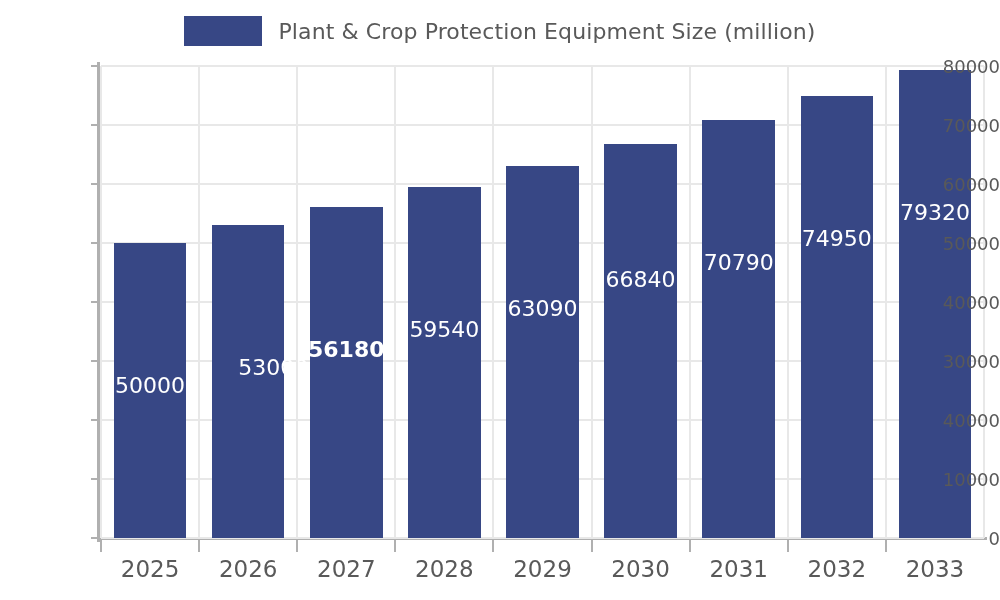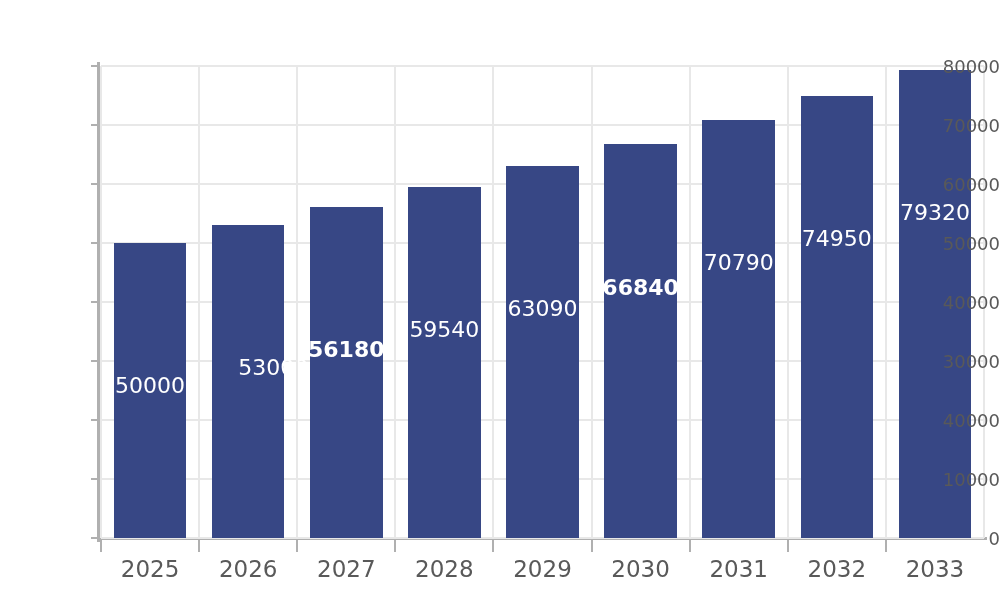--- a/index.html
+++ b/index.html
@@ -142,20 +142,24 @@
     white-space: nowrap;
     text-align: left;
     transform: translateX(-50%);
   }
 </style>
 </head>
 <body>
 
 <div id="figure">
 
+  <div id="legend">
+    <span id="legend-swatch"></span>
+    <span id="legend-label">Plant &amp; Crop Protection Equipment Size (million)</span>
+  </div>
 
   <div id="spine-left"></div>
   <div id="spine-bottom"></div>
 
   <div id="yaxis"></div>
 
   <div id="plot">
       <div class="gridline" style="top: 471px;"></div>
       <div class="gridline" style="top: 412px;"></div>
       <div class="gridline" style="top: 353px;"></div>
@@ -175,21 +179,21 @@
       <div class="bar" style="left: 208.977px; width: 72.6022px; height: 331.462px; background: rgb(55, 71, 133);"></div>
       <div class="bar-label" style="left: 245.278px; top: 270.538px; font-weight: bold;">56180</div>
       <div class="vgridline" style="left: 293.333px;"></div>
       <div class="bar" style="left: 307.088px; width: 72.6022px; height: 351.286px; background: rgb(55, 71, 133);"></div>
       <div class="bar-label" style="left: 343.389px; top: 250.714px;">59540</div>
       <div class="vgridline" style="left: 391.444px;"></div>
       <div class="bar" style="left: 405.199px; width: 72.6022px; height: 372.231px; background: rgb(55, 71, 133);"></div>
       <div class="bar-label" style="left: 441.5px; top: 229.769px;">63090</div>
       <div class="vgridline" style="left: 489.556px;"></div>
       <div class="bar" style="left: 503.31px; width: 72.6022px; height: 394.356px; background: rgb(55, 71, 133);"></div>
-      <div class="bar-label" style="left: 539.611px; top: 209px; font-weight: bold;">66840</div>
+      <div class="bar-label" style="left: 539.611px; top: 201px;">66840</div>
       <div class="vgridline" style="left: 587.667px;"></div>
       <div class="bar" style="left: 601.421px; width: 72.6022px; height: 417.661px; background: rgb(55, 71, 133);"></div>
       <div class="bar-label" style="left: 637.722px; top: 184.339px;">70790</div>
       <div class="vgridline" style="left: 685.778px;"></div>
       <div class="bar" style="left: 699.532px; width: 72.6022px; height: 442.205px; background: rgb(55, 71, 133);"></div>
       <div class="bar-label" style="left: 735.833px; top: 159.795px;">74950</div>
       <div class="vgridline" style="left: 783.889px;"></div>
       <div class="bar" style="left: 797.643px; width: 72.6022px; height: 467.988px; background: rgb(55, 71, 133);"></div>
       <div class="bar-label" style="left: 833.944px; top: 134.012px;">79320</div>
       <div class="vgridline" style="left: 882px;"></div>

